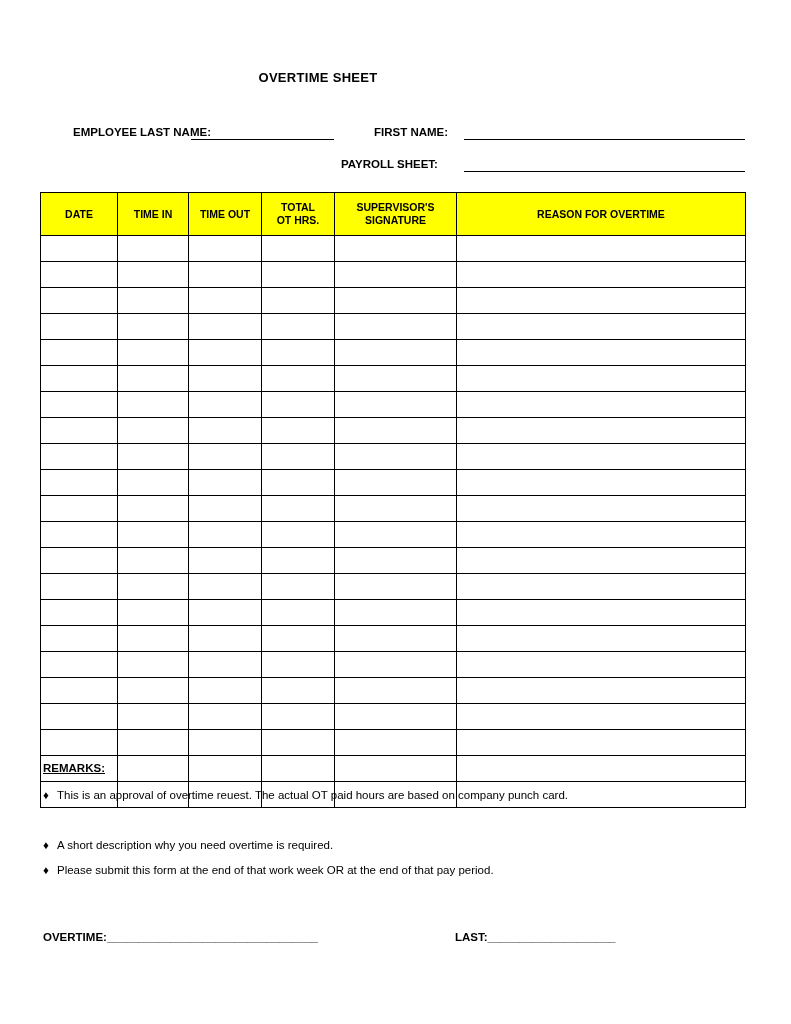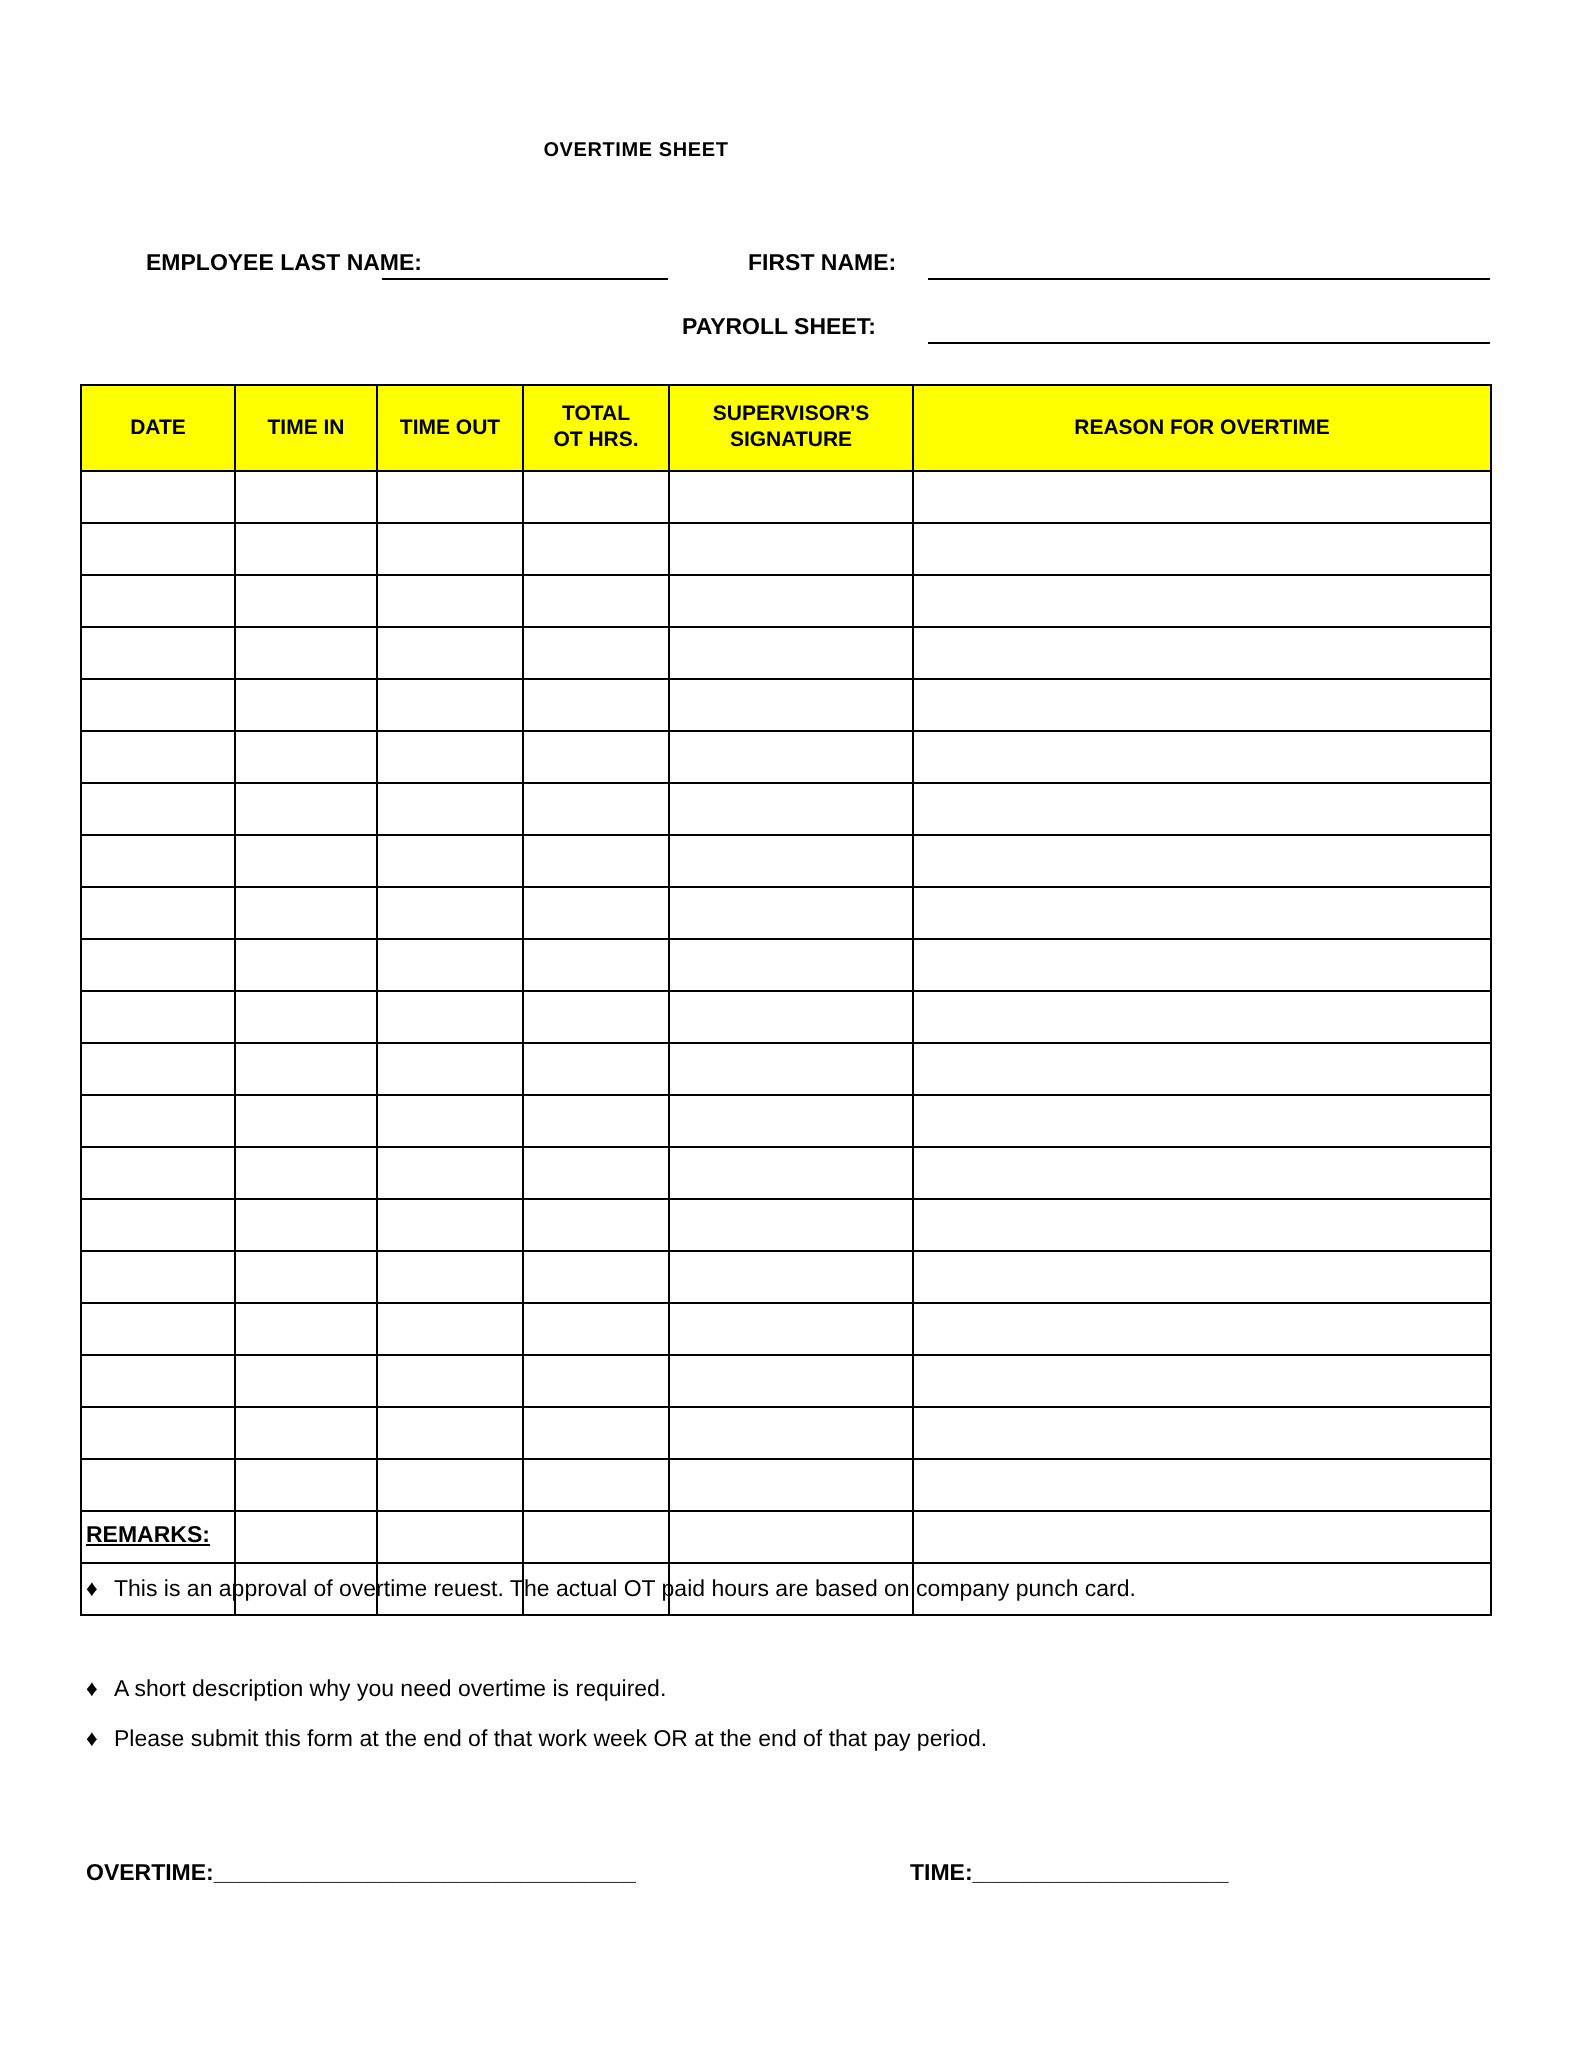--- a/index.html
+++ b/index.html
@@ -22,21 +22,21 @@
     width: 791px;
     height: 1024px;
     background: #fff;
   }
   .sheet-title {
     position: absolute;
     left: 0;
     top: 70px;
     width: 636px;
     text-align: center;
-    font-size: 10px;
+    font-size: 13px;
     font-weight: bold;
     letter-spacing: 0.3px;
   }
 
   
   .hdr-row {
     position: absolute;
     font-size: 11.5px;
     font-weight: bold;
   }
@@ -355,15 +355,15 @@
     <span class="bullet">♦</span><span>This is an approval of overtime reuest. The actual OT paid hours are based on company punch card.</span>
   </div>
   <div class="remark remark-2">
     <span class="bullet">♦</span><span>A short description why you need overtime is required.</span>
   </div>
   <div class="remark remark-3">
     <span class="bullet">♦</span><span>Please submit this form at the end of that work week OR at the end of that pay period.</span>
   </div>
 
   <div class="footer-sig">OVERTIME:_________________________________</div>
-  <div class="footer-date">TIME:____________________</div>
+  <div class="footer-date">LAST:____________________</div>
 
 </div>
 
 </body></html>

